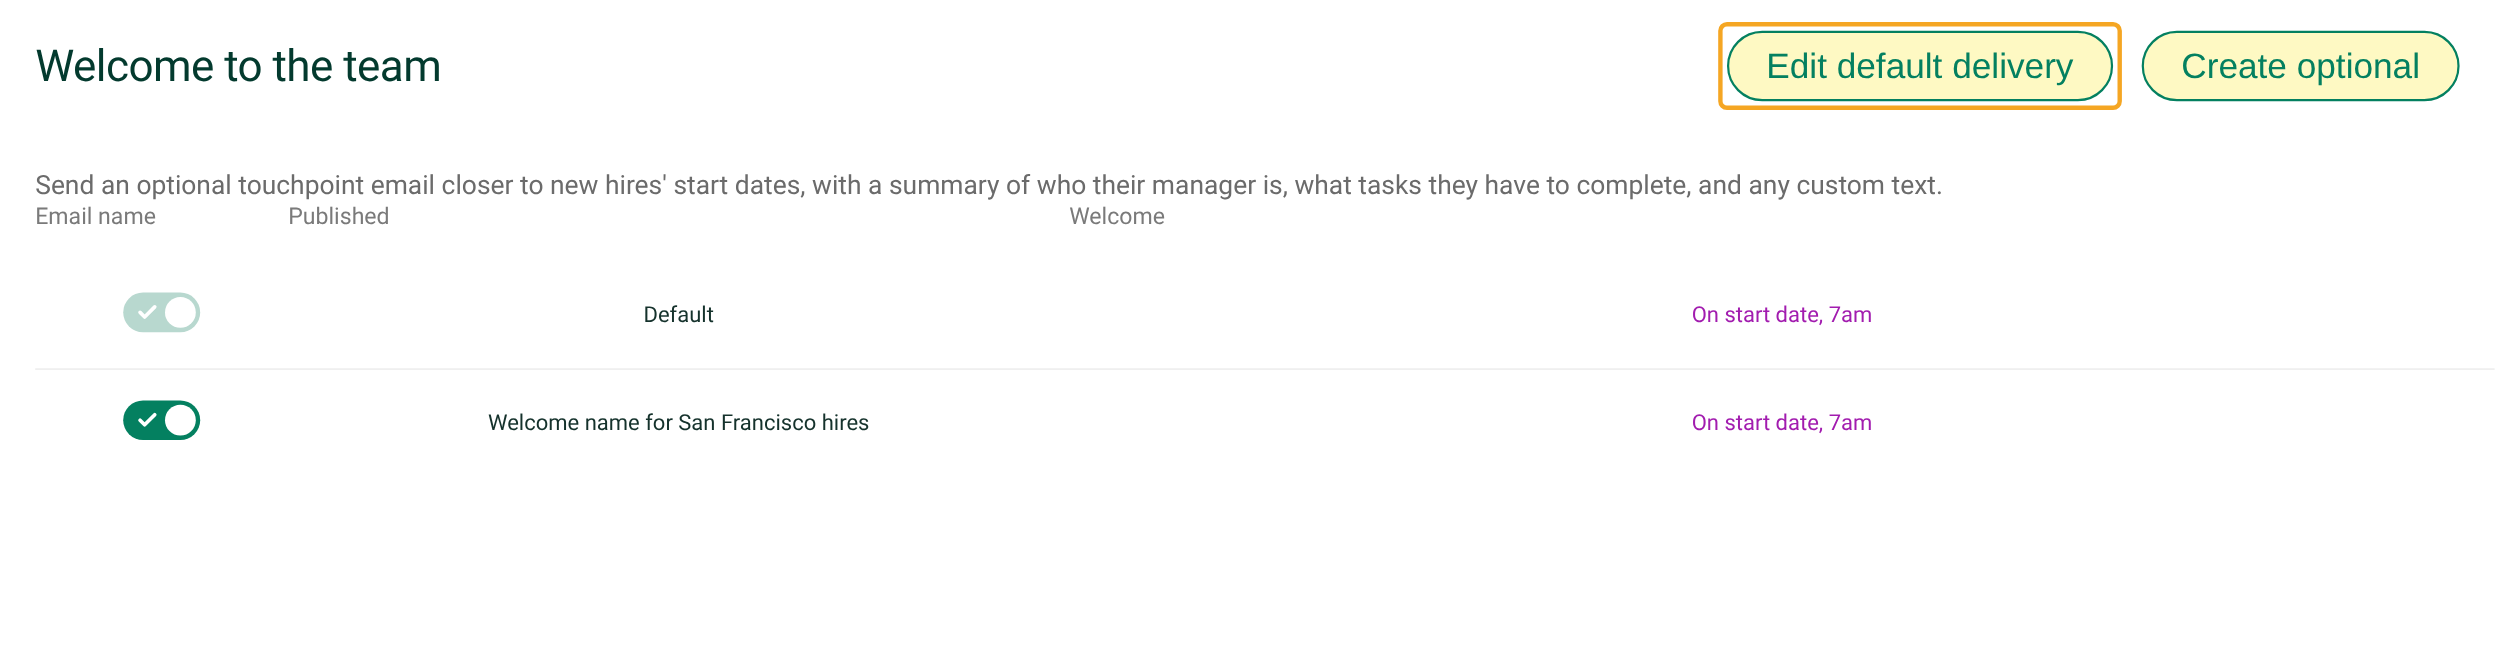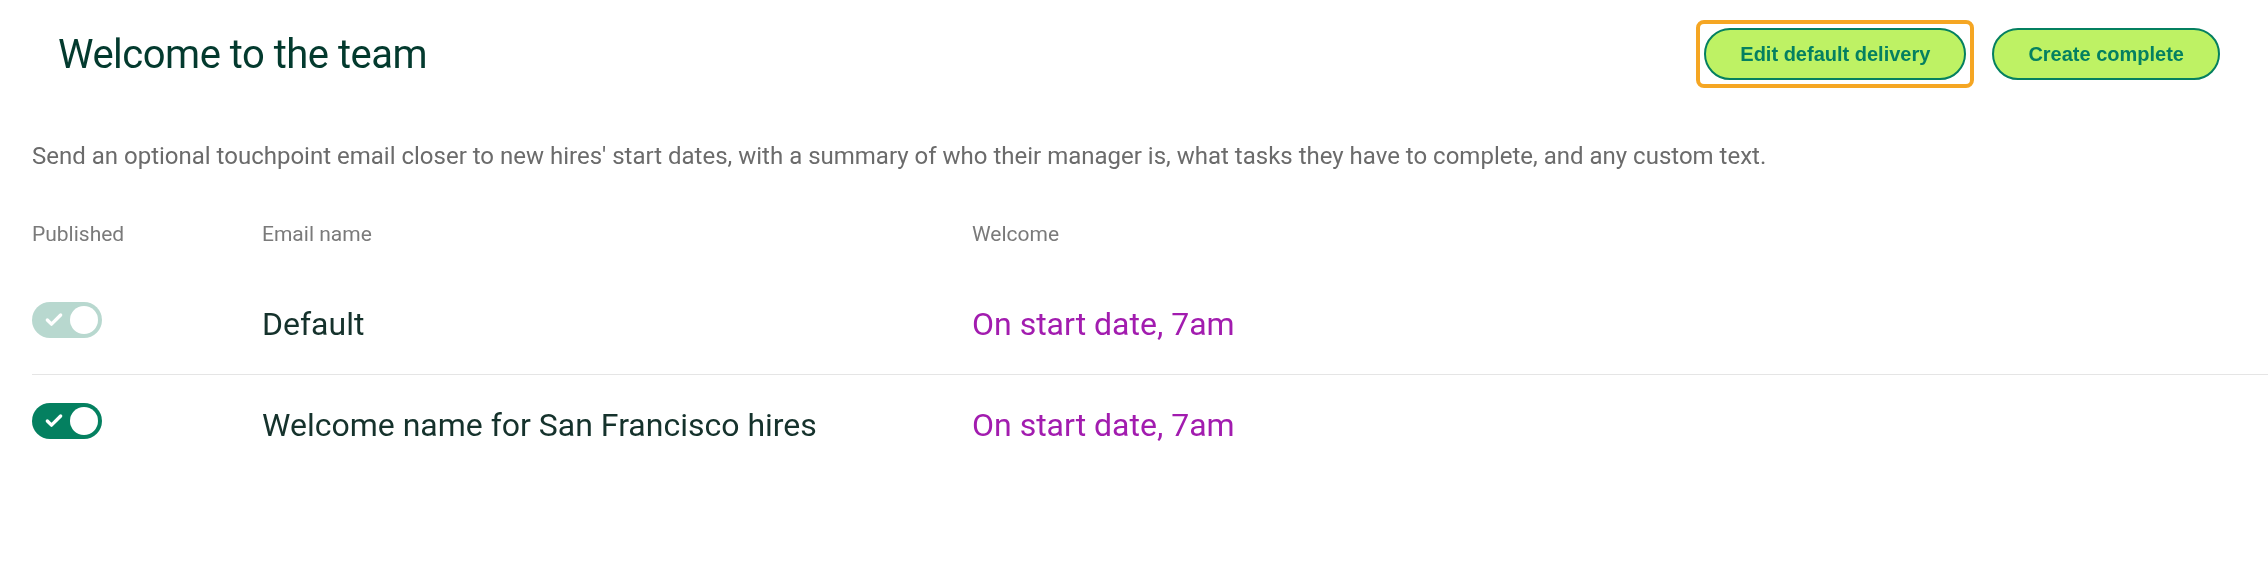--- a/index.html
+++ b/index.html
@@ -15,77 +15,76 @@
       padding: 0;
     }
     .container {
       padding: 20px 0 0 32px;
       width: 100%;
     }
     .header-row {
       display: flex;
       align-items: center;
       justify-content: space-between;
-      padding-right: 48px;
+      padding-right: 32px;
       margin-bottom: 52px;
-      margin-left: 26px;
     }
     .page-title {
       font-size: 40px;
       font-weight: 400;
       color: #033a2e;
       letter-spacing: -0.5px;
     }
     .header-buttons {
       display: flex;
       gap: 18px;
       align-items: center;
     }
     .highlight-wrap {
       border: 4px solid #f5a623;
       border-radius: 8px;
       padding: 4px;
       display: inline-flex;
     }
     .btn-outline {
-      background: #bef264;
+      background: #fef9c3;
       border: 2px solid #048060;
       color: #048060;
-      font-size: 20px;
-      font-weight: 700;
+      font-size: 32px;
+      font-weight: 400;
       padding: 14px 34px;
       border-radius: 999px;
       cursor: pointer;
       white-space: nowrap;
       line-height: 1;
     }
     .description {
       font-size: 24px;
       color: #6b6b6b;
-      margin-bottom: 48px;
       padding-right: 32px;
       line-height: 1.4;
     }
     .table {
       width: 100%;
     }
     .table-header {
       display: grid;
       grid-template-columns: 230px 710px 1fr;
       padding-bottom: 28px;
       font-size: 21px;
       color: #7a7a7a;
     }
     .table-row {
       display: grid;
       grid-template-columns: 230px 710px 1fr;
       align-items: center;
       padding: 28px 0;
-      font-size: 32px;
+      font-size: 20px;
       color: #15322c;
+      text-align: center;
     }
     .table-row.divider {
       border-bottom: 1px solid #e5e5e5;
     }
     .toggle {
       width: 70px;
       height: 36px;
       border-radius: 999px;
       position: relative;
       display: inline-flex;
@@ -131,30 +130,30 @@
 </head>
 <body>
 
 <div class="container">
   <div class="header-row">
     <h1 class="page-title">Welcome to the team</h1>
     <div class="header-buttons">
       <span class="highlight-wrap">
         <button class="btn-outline">Edit default delivery</button>
       </span>
-      <button class="btn-outline">Create complete</button>
+      <button class="btn-outline">Create optional</button>
     </div>
   </div>
 
   <p class="description">Send an optional touchpoint email closer to new hires' start dates, with a summary of who their manager is, what tasks they have to complete, and any custom text.</p>
 
   <div class="table">
     <div class="table-header">
+      <div>Email name</div>
       <div>Published</div>
-      <div>Email name</div>
       <div>Welcome</div>
     </div>
 
     <div class="table-row divider">
       <div>
         <div class="toggle toggle-off">
           <span class="check">
             <svg viewBox="0 0 24 24" fill="none" stroke="currentColor" stroke-width="4" stroke-linecap="round" stroke-linejoin="round">
                 <polyline points="4 12 9 17 20 6"></polyline>
               </svg>

